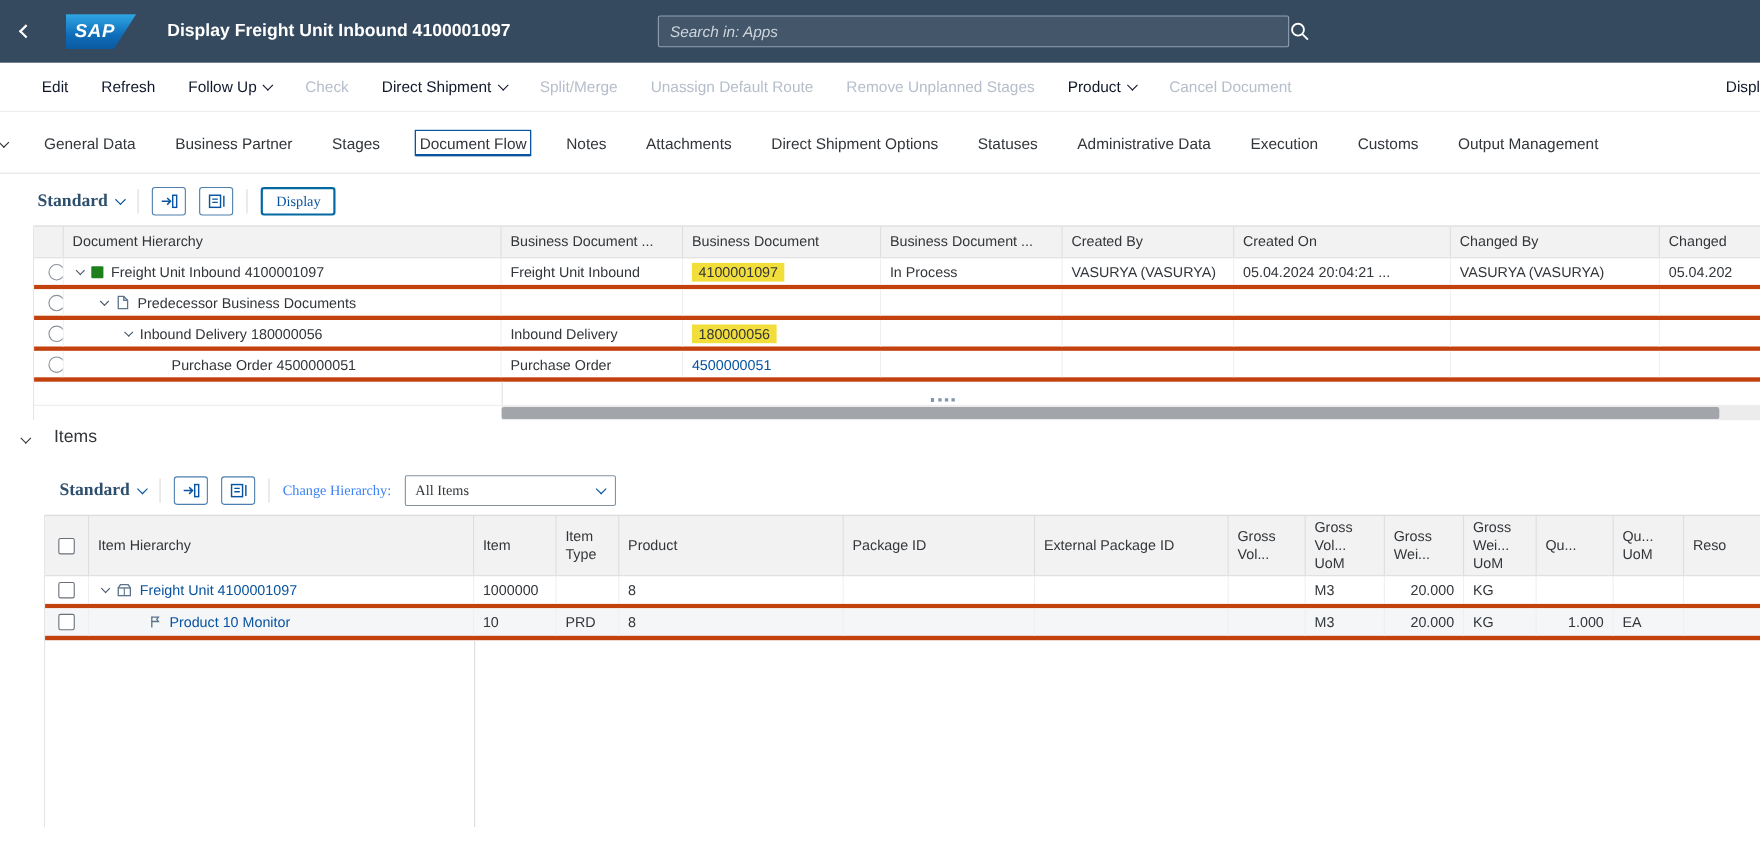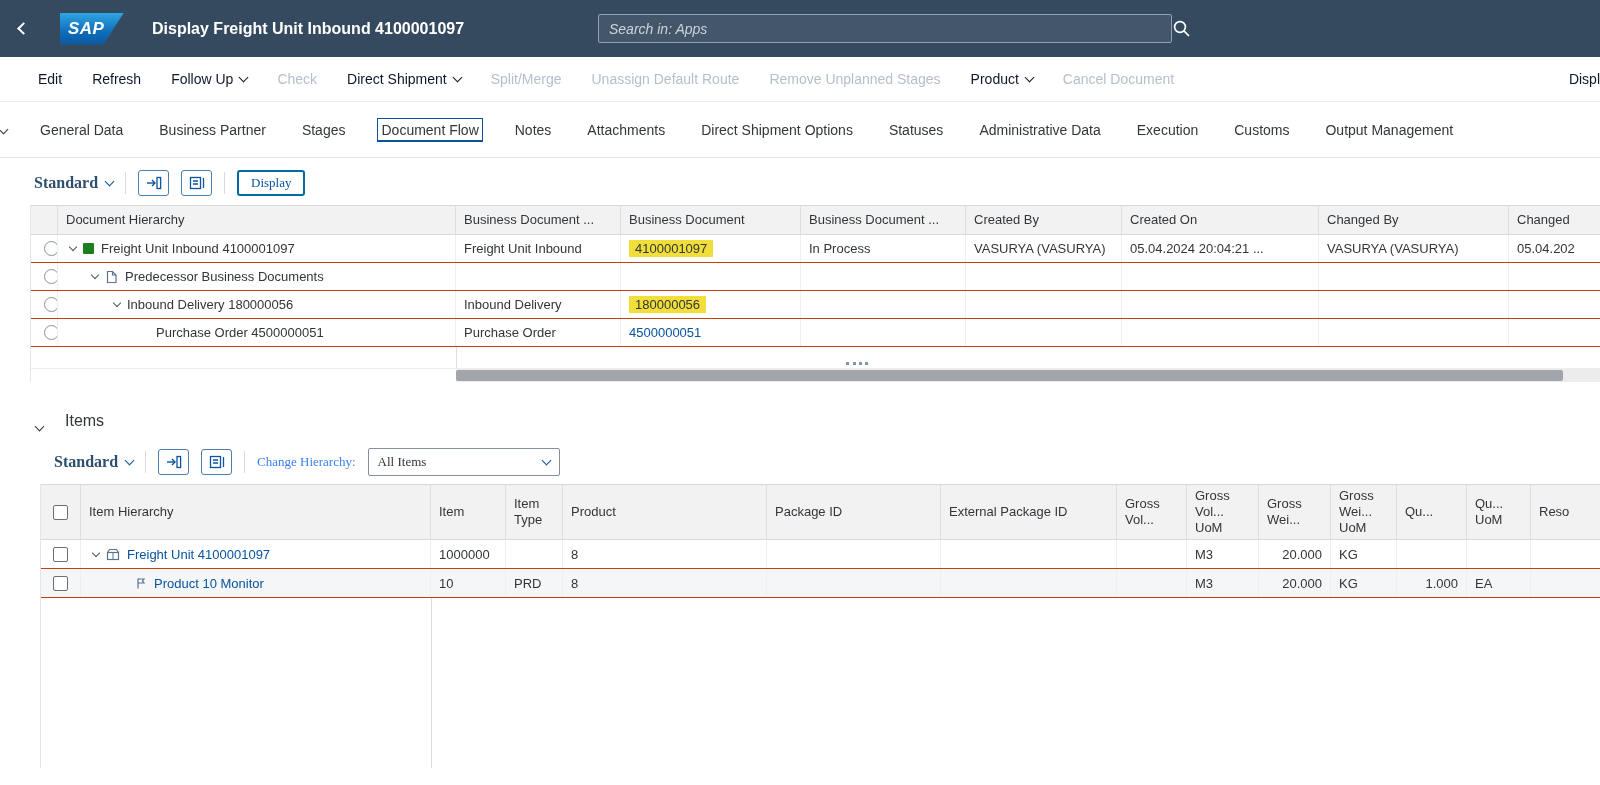--- a/index.html
+++ b/index.html
@@ -54,21 +54,21 @@
   .selectbox .cv { color:#0854a0; margin-top:-3px; }
 
   
   .grid { display:grid; }
   .df .grid { grid-template-columns:27px 398px 165px 180px 165px 156px 197px 190px minmax(92px,1fr); }
   .it .grid { grid-template-columns:40px 350px 75px 57px 204px 174px 176px 70px 72px 72px 66px 70px 64px minmax(70px,1fr); }
   .thead { background:#f2f2f2; border-top:1px solid #d9d9d9; border-bottom:1px solid #d9d9d9; }
   .hc { font-size:13px; color:#32363a; padding:0 8px; display:flex; align-items:center; border-right:1px solid #dedede;
         white-space:pre-line; line-height:1.25; overflow:hidden; cursor:pointer; }
   .hc:last-child { border-right:none; }
-  .row { border-bottom:1px solid #c2410c; background:#fff;text-align:center; }
+  .row { border-bottom:4px solid #c2410c; background:#fff;text-align:center; }
   .row.alt { background:#f5f6f7; }
   .c { font-size:13px; padding:0 8px; display:flex; align-items:center; white-space:nowrap; overflow:hidden;
        border-right:1px solid #efefef; }
   .c:last-child { border-right:none; }
   .c.num { justify-content:flex-end; }
   .df .thead { height:30px; }
   .df .row { height:28px; }
   .it .thead { height:56px; }
   .it .row { height:29px; }
   .dftable { margin-left:30px; border-left:1px solid #e5e5e5; }
@@ -85,21 +85,21 @@
   .hl { background:#f2de3a; padding:1px 6px; }
   .link { color:#0854a0; cursor:pointer; }
   .bluetext { color:#0854a0; }
 
   .dffiller { height:22px; border-bottom:1px solid #eee; position:relative; }
   .dffiller::before { content:''; position:absolute; left:425px; top:0; bottom:0; width:1px; background:#e0e0e0; }
   .grip { position:absolute; left:calc(50% + 30px); bottom:3px; width:22px; border-top:3px dotted #7d96ad; cursor:pointer; }
   .hscroll { margin-left:425px; height:13px; background:#ececec; position:relative; }
   .hscroll .thumb { position:absolute; left:0; top:1px; bottom:1px; width:calc(100% - 37px); background:#a2a6ab; border-radius:2px; cursor:pointer; }
 
-  .itemshead { display:flex; align-items:flex-end; gap:22px; padding-left:36px; margin-top:16px; height:32px; }
+  .itemshead { display:flex; align-items:center; gap:22px; padding-left:20px; height:32px; }
   .itemshead .title { font-size:16px; color:#32363a; }
   .itfiller { height:170px; position:relative; }
   .itfiller::before { content:''; position:absolute; left:390px; top:0; bottom:0; width:1px; background:#dcdcdc; }
 
   .df-vtb { padding-left:34px; margin-top:3px; }
   .it-vtb { padding-left:54px; margin-top:10px; }
 
   svg { display:block; }
 </style>
 </head>

